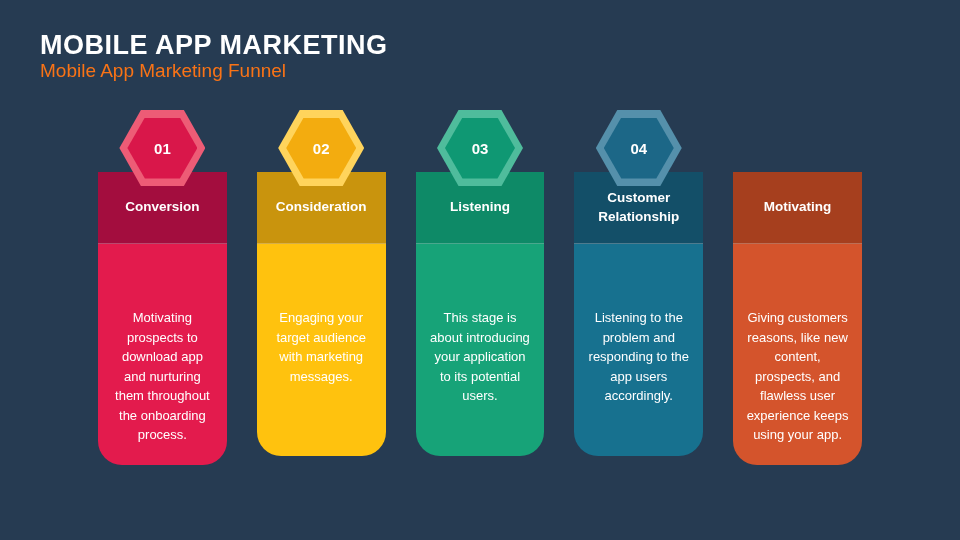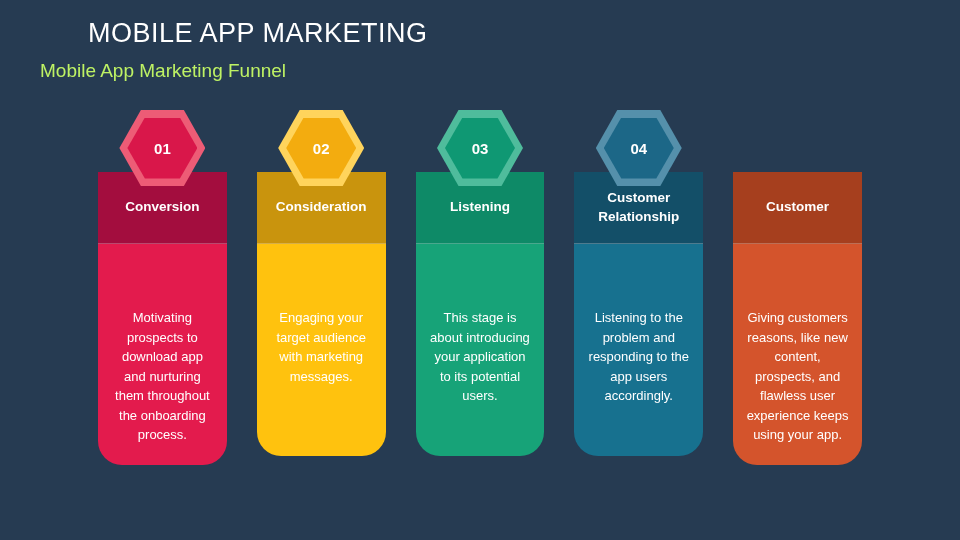--- a/index.html
+++ b/index.html
@@ -7,34 +7,33 @@
   body {
     font-family: "Liberation Sans", sans-serif;
     background: #263B52;
     position: relative;
     overflow: hidden;
     color: #fff;
   }
   .slide-title {
     position: absolute;
     left: 40px;
-    top: 18px;
+    top: 30px;
     font-size: 27px;
-    font-weight: 400;
+    font-weight: 700;
     letter-spacing: 0.5px;
     color: #ffffff;
-    margin-left: 48px;
   }
   .slide-subtitle {
     position: absolute;
     left: 40px;
     top: 60px;
     font-size: 19px;
     font-weight: 500;
-    color: #bef264;
+    color: #f97316;
   }
   .funnel {
     position: absolute;
     left: 98px;
     top: 110px;
     width: 764px;
     display: flex;
     gap: 30px;
   }
   .column {
@@ -159,20 +158,20 @@
     <div class="col-header">
       <span class="col-title">Customer Relationship</span>
     </div>
     <div class="col-body">
       <p class="col-desc">Listening to the problem and responding to the app users accordingly.</p>
     </div>
   </div>
 
   <div class="column" style="--hex-outer: #E2754F; --hex-inner: #C44D22; --header: #A63F1E; --body: #D4542C;">
     <div class="col-header">
-      <span class="col-title">Customer</span>
+      <span class="col-title">Motivating</span>
     </div>
     <div class="col-body">
       <p class="col-desc">Giving customers reasons, like new content, prospects, and flawless user experience keeps using your app.</p>
     </div>
   </div>
 
 </div>
 
 </body></html>

